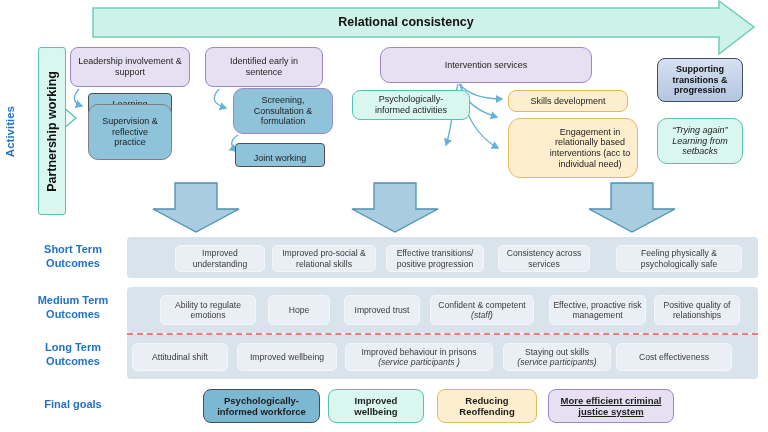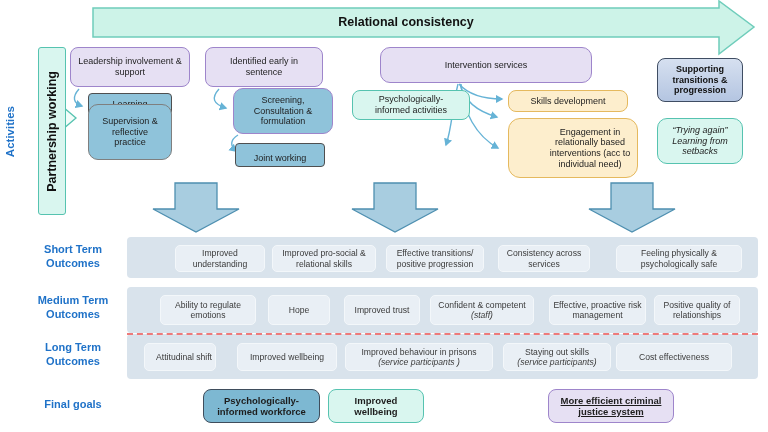--- a/index.html
+++ b/index.html
@@ -165,21 +165,21 @@
     <span>Confident &amp; competent</span>
     <span class="sub">(staff)</span>
   </div>
   <div class="chip" style="left:549px; top:295px; width:97px;  height:30px;">
       <span>Effective, proactive risk management</span>
     </div>
   <div class="chip" style="left:654px; top:295px; width:86px;  height:30px;">
       <span>Positive quality of relationships</span>
     </div>
 
-  <div class="chip" style="left:144px; top:343px; width:72px;  height:28px;align-items:flex-end;">
+  <div class="chip" style="left:132px; top:343px; width:96px;  height:28px;">
       <span>Attitudinal shift</span>
     </div>
   <div class="chip" style="left:237px; top:343px; width:100px; height:28px;">
       <span>Improved wellbeing</span>
     </div>
   <div class="chip" style="left:345px; top:343px; width:148px; height:28px;">
     <span>Improved behaviour in prisons</span>
     <span class="sub">(service participants )</span>
   </div>
   <div class="chip" style="left:503px; top:343px; width:108px; height:28px;">
@@ -189,17 +189,20 @@
   <div class="chip" style="left:616px; top:343px; width:116px; height:28px;">
       <span>Cost effectiveness</span>
     </div>
 
   <div class="box goal" style="left:203px; top:389px; width:117px; height:34px; background:var(--goal-blue-fill); border:1.8px solid var(--goal-blue-border);">
     <span class="inner" style="max-width:102px;">Psychologically-informed workforce</span>
   </div>
   <div class="box goal mint" style="left:328px; top:389px; width:96px; height:34px;">
     <span class="inner" style="max-width:60px;">Improved wellbeing</span>
   </div>
+  <div class="box goal cream" style="left:437px; top:389px; width:100px; height:34px;">
+    <span class="inner" style="max-width:70px;">Reducing Reoffending</span>
+  </div>
   <div class="box goal lav" style="left:548px; top:389px; width:126px; height:34px;text-decoration:underline;">
     <span class="inner" style="max-width:118px;">More efficient criminal justice system</span>
   </div>
 
 </div>
 
 </body></html>

